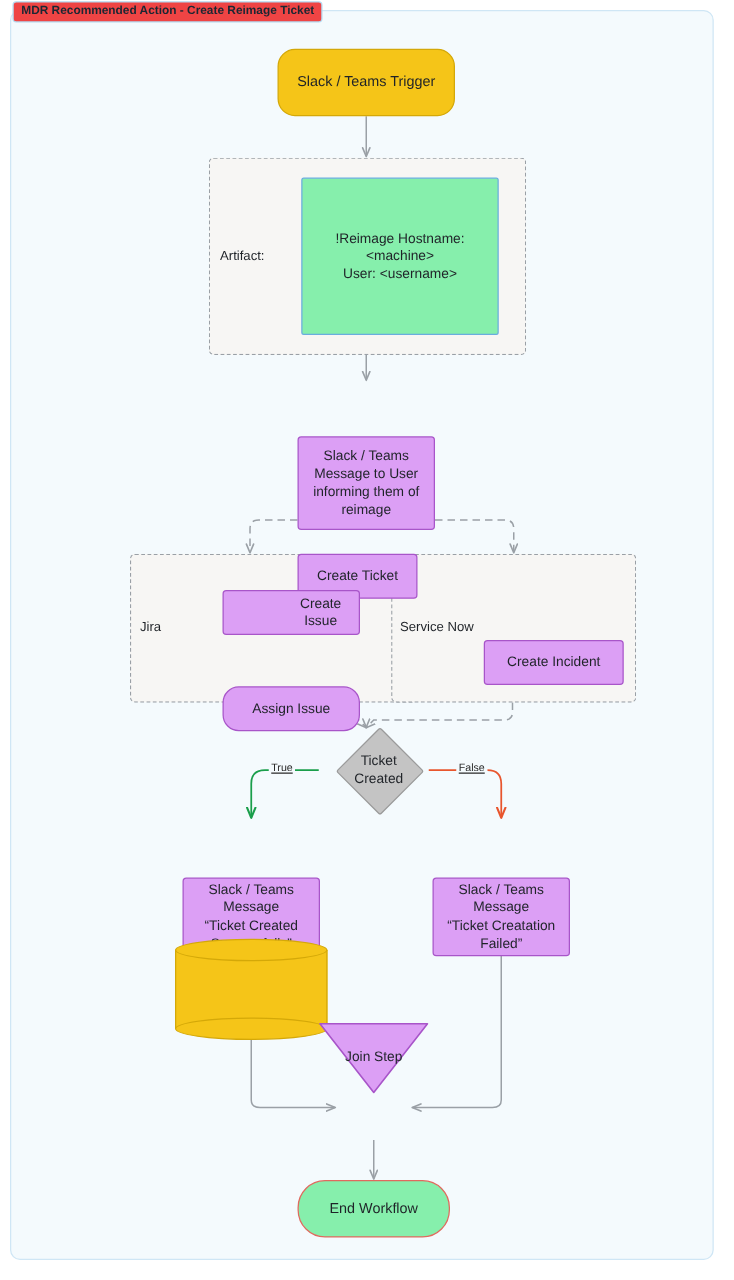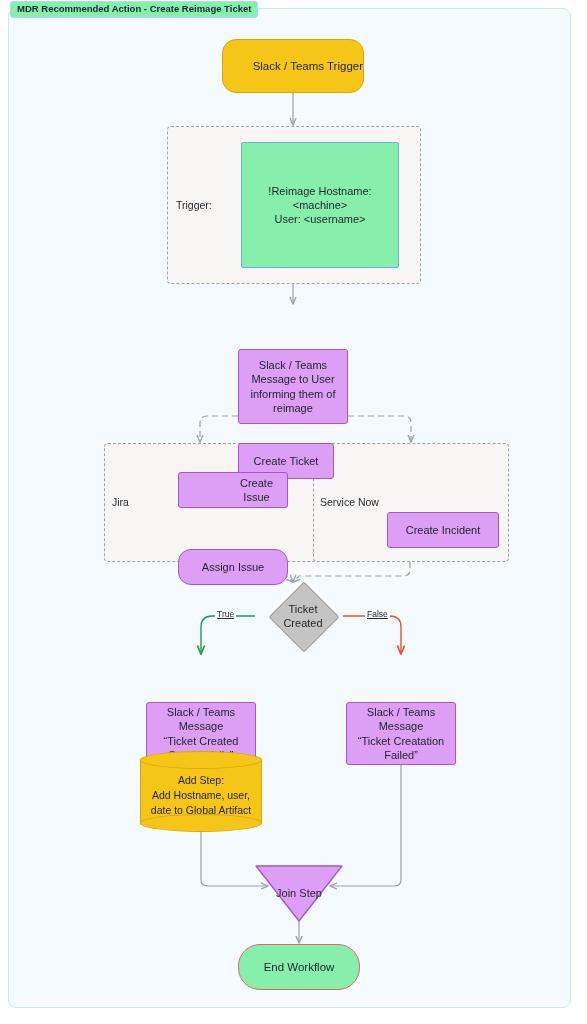--- a/index.html
+++ b/index.html
@@ -8,21 +8,21 @@
     font-family:"Liberation Sans","DejaVu Sans",sans-serif;
     -webkit-font-smoothing:antialiased;
   }
   #canvas{
     position:absolute;left:8px;top:8px;width:563px;height:1000px;
     background:#f4fafd;border:1px solid #cfe6f5;border-radius:8px;
     box-sizing:border-box;
   }
   #title-chip{
     position:absolute;left:10px;top:1px;z-index:30;
-    background:#86efac;border:1px solid #b4d8ee;border-radius:3px;
+    background:#ef4444;border:1px solid #b4d8ee;border-radius:3px;
     padding:1px 6px 2px 6px;
     font-size:9.5px;font-weight:bold;color:#1b2733;line-height:12px;
     white-space:nowrap;
   }
   svg#edges{position:absolute;left:0;top:0;width:587px;height:1024px;z-index:5;}
 
   .node{position:absolute;z-index:10;box-sizing:border-box;
         display:flex;align-items:center;justify-content:center;
         text-align:center;color:#1f2328;}
   .label{line-height:1.28;white-space:pre-line;}
@@ -114,29 +114,29 @@
   <path d="M201,721 L201,750" fill="none" stroke="#9aa0a6" stroke-width="1.2" marker-end="url(#ah-gray)"></path>
 
   <path d="M201,832 L201,880 Q201,886 208,886 L268,886" fill="none" stroke="#9aa0a6" stroke-width="1.2" marker-end="url(#ah-gray)"></path>
 
   <path d="M401,721 L401,880 Q401,886 394,886 L330,886" fill="none" stroke="#9aa0a6" stroke-width="1.2" marker-end="url(#ah-gray)"></path>
 
   <path d="M299,912 L299,943" fill="none" stroke="#9aa0a6" stroke-width="1.2" marker-end="url(#ah-gray)"></path>
 </svg>
 
 <div class="cluster" style="left:167px;top:126px;width:254px;height:158px;"></div>
-<div class="cluster-label" style="left:176px;top:199px;">Trigger:</div>
+<div class="cluster-label" style="left:176px;top:199px;">Artifact:</div>
 
 <div class="cluster" style="left:104px;top:443px;width:230px;height:119px;"></div>
 <div class="cluster-label" style="left:112px;top:496px;">Jira</div>
 
 <div class="cluster" style="left:313px;top:443px;width:196px;height:119px;"></div>
 <div class="cluster-label" style="left:320px;top:496px;">Service Now</div>
 
-<div class="node pill-yellow" style="left:222px;top:39px;width:142px;height:54px;justify-content:flex-end;">
+<div class="node pill-yellow" style="left:222px;top:39px;width:142px;height:54px;">
   <span class="label">Slack / Teams Trigger</span>
 </div>
 
 <div class="node rect-blue" style="left:241px;top:142px;width:158px;height:126px;">
   <span class="label">!Reimage Hostname: &lt;machine&gt;
 User: &lt;username&gt;</span>
 </div>
 
 <div class="node rect-purple" style="left:238px;top:305px;width:110px;height:75px;">
   <span class="label">Slack / Teams
@@ -181,26 +181,23 @@
   <span class="label">Slack / Teams
 Message
 “Ticket Creatation
 Failed”</span>
 </div>
 
 <div class="cyl" style="left:140px;top:751px;width:122px;height:81px;">
   <div class="cyl-body"></div>
   <div class="cyl-bot"></div>
   <div class="cyl-top"></div>
-  <div class="cyl-text">Add Step:
-Add Hostname, user,
-date to Global Artifact</div>
-</div>
-
-<div class="tri" style="left:255px;top:865px;width:88px;height:57px;">
+</div>
+
+<div class="tri" style="left:255px;top:818px;width:88px;height:57px;">
   <svg width="88" height="57" style="position:absolute;left:0;top:0;">
     <polygon points="1,1 87,1 44,56" fill="#dc9ff5" stroke="#a855c9" stroke-width="1.3" stroke-linejoin="round"></polygon>
   </svg>
   <div class="tri-text">Join Step</div>
 </div>
 
 <div class="node pill-red" style="left:238px;top:944px;width:122px;height:46px;">
   <span class="label">End Workflow</span>
 </div>
 

